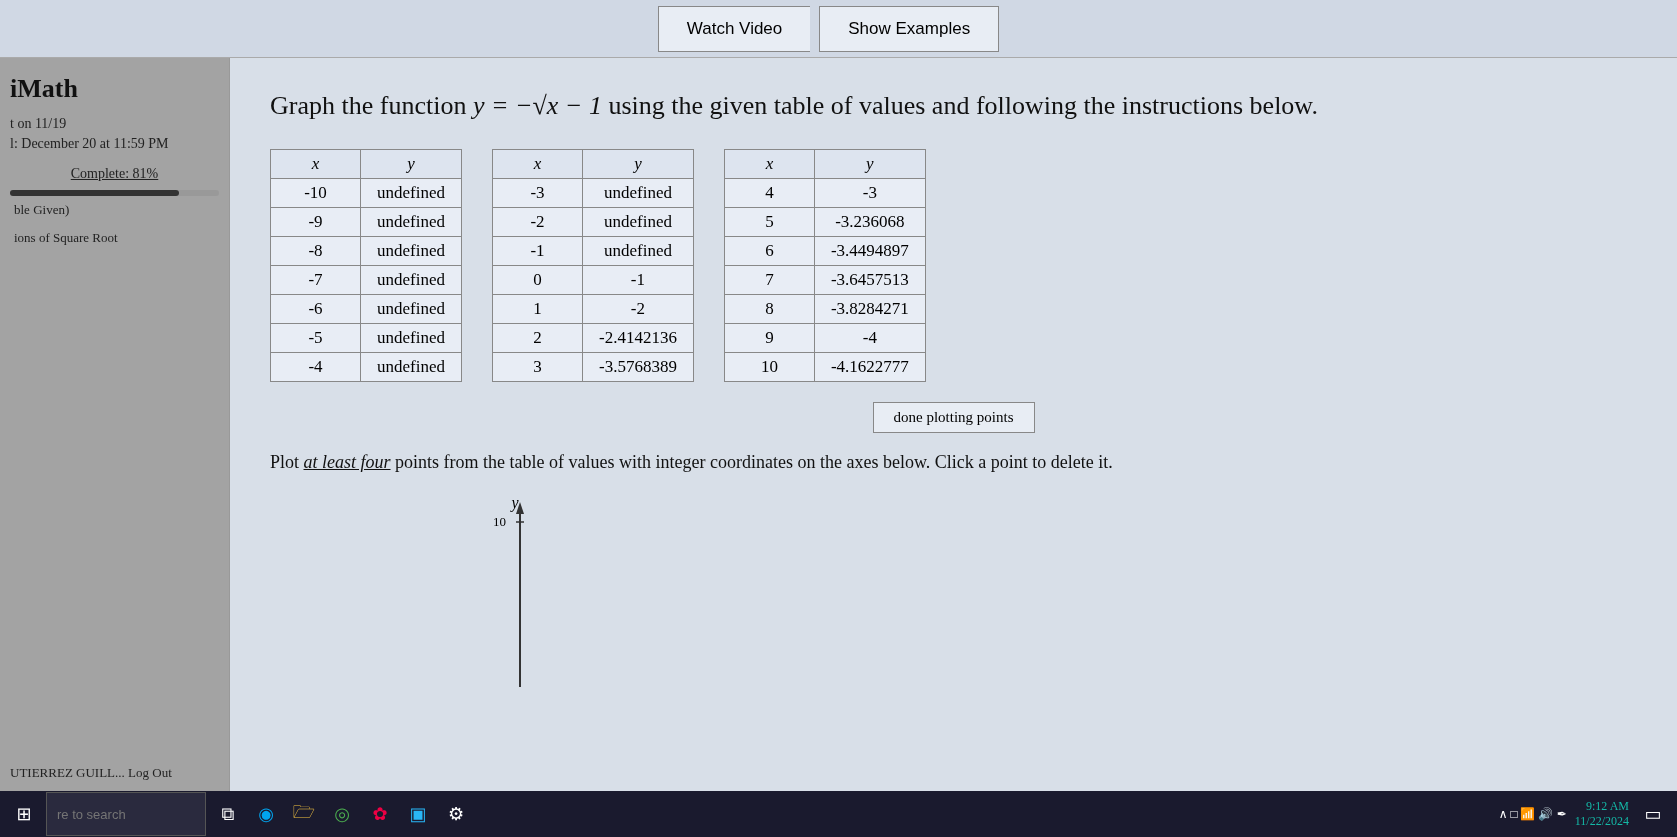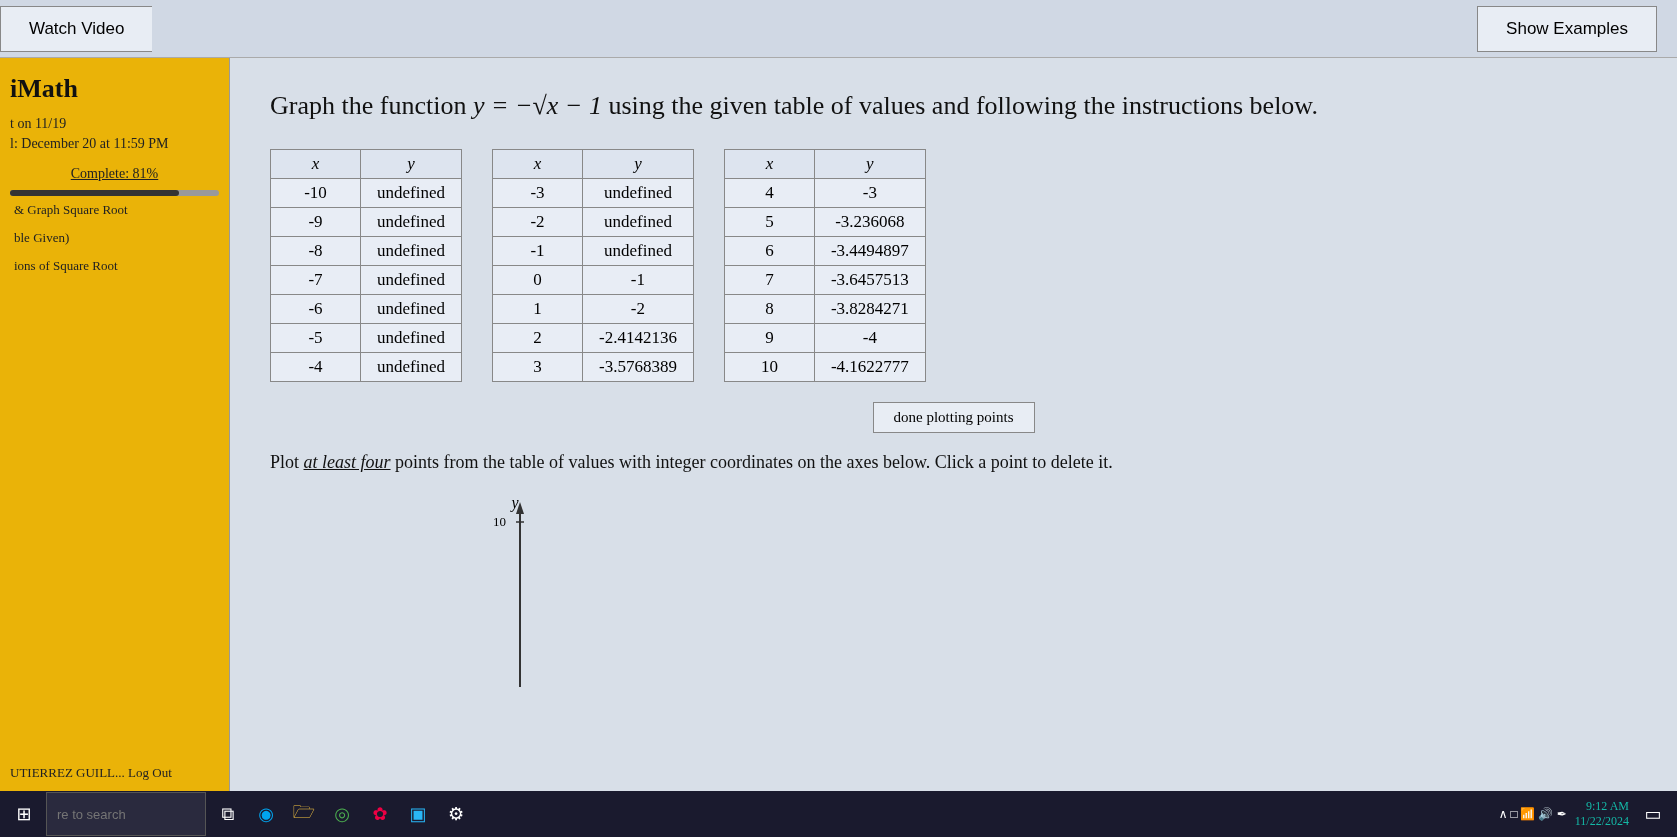--- a/index.html
+++ b/index.html
@@ -13,21 +13,21 @@
     }
 
     
     .top-bar {
       position: absolute;
       top: 0; left: 0; right: 0;
       height: 58px;
       background: #d0d8e4;
       display: flex;
       align-items: center;
-      justify-content: space-between;
+      justify-content: center;
       padding-right: 20px;
       gap: 9px;
       border-bottom: 1px solid #aaa;
     }
     .top-bar-btn {
       border: 1px solid #888;
       background: #e8edf4;
       padding: 8px 28px;
       font-size: 17px;
       cursor: pointer;
@@ -39,21 +39,21 @@
       border-right: none;
     }
 
     
     .sidebar {
       position: absolute;
       top: 58px;
       left: 0;
       width: 230px;
       bottom: 46px;
-      background: #eab308;
+      background: #a3a3a3;
       padding: 16px 10px;
       border-right: 1px solid #999;
     }
     .sidebar-logo {
       font-size: 26px;
       font-weight: bold;
       margin-bottom: 12px;
       color: #111;
     }
     .sidebar-info {
@@ -232,21 +232,20 @@
 </div>
 
 <div class="sidebar">
   <div class="sidebar-logo">iMath</div>
   <div class="sidebar-info">t on 11/19</div>
   <div class="sidebar-info">l: December 20 at 11:59 PM</div>
   <div class="sidebar-progress">Complete: 81%</div>
   <div class="progress-bar-bg">
     <div class="progress-bar-fill" style="width: 81%;"></div>
   </div>
-  <div class="sidebar-nav-item">&amp; Graph Square Root</div>
   <div class="sidebar-nav-item">ble Given)</div>
   <div class="sidebar-nav-item">ions of Square Root</div>
   <div class="sidebar-user">UTIERREZ GUILL... Log Out</div>
 </div>
 
 <div class="main-content">
   <div class="problem-title">
     Graph the function <span class="math"><i>y</i> = −√<i>x</i> − 1</span> using the given table of values and following the instructions below.
   </div>
 

